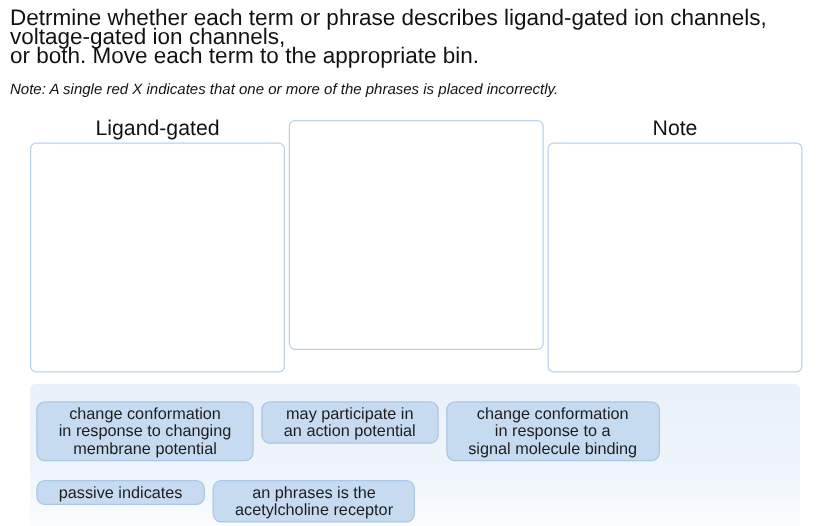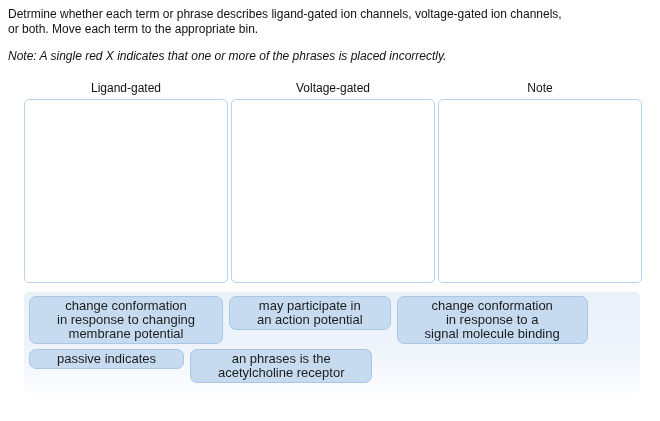--- a/index.html
+++ b/index.html
@@ -9,21 +9,21 @@
   }
   body {
     width: 660px;
     height: 421px;
     font-family: "Liberation Sans", sans-serif;
     color: #111111;
     overflow: hidden;
   }
   .instructions {
     margin: 7px 8px 0 8px;
-    font-size: 12px;
+    font-size: 18px;
     line-height: 15px;
     white-space: pre-line;
     color: #111111;
   }
   .note {
     margin: 12px 8px 0 8px;
     font-size: 12px;
     line-height: 15px;
     font-style: italic;
     color: #111111;
@@ -33,21 +33,21 @@
     gap: 3px;
     margin: 17px 0 0 24px;
   }
   .bin-col {
     width: 204px;
     display: flex;
     flex-direction: column;
     align-items: center;
   }
   .bin-label {
-    font-size: 12px;
+    font-size: 17px;
     line-height: 14px;
     margin-bottom: 4px;
     color: #111111;
     text-align: left;
   }
   .bin-box {
     box-sizing: border-box;
     width: 204px;
     height: 184px;
     background: #ffffff;
@@ -66,44 +66,44 @@
     flex-wrap: wrap;
     align-items: flex-start;
     align-content: flex-start;
     gap: 5px 6px;
   }
   .chip {
     box-sizing: border-box;
     background: #c6dbf0;
     border: 1px solid #a9c7e5;
     border-radius: 7px;
-    padding: 2px 27px;
+    padding: 2px 17px;
     font-size: 13px;
     line-height: 14px;
     text-align: center;
     color: #1c1c1c;
     white-space: pre-line;
     cursor: move;
+    margin-top: 10px;
   }
 </style>
 </head>
 <body>
 
 <div class="instructions">Detrmine whether each term or phrase describes ligand-gated ion channels, voltage-gated ion channels,
 or both. Move each term to the appropriate bin.</div>
 
 <div class="note">Note: A single red X indicates that one or more of the phrases is placed incorrectly.</div>
 
 <div class="bins-row">
   <div class="bin-col">
     <div class="bin-label">Ligand-gated</div>
     <div class="bin-box"></div>
   </div>
   <div class="bin-col">
-    <div class="bin-label">Voltage-gated</div>
     <div class="bin-box"></div>
   </div>
   <div class="bin-col">
     <div class="bin-label">Note</div>
     <div class="bin-box"></div>
   </div>
 </div>
 
 <div class="tray">
   <div class="chip">change conformation

